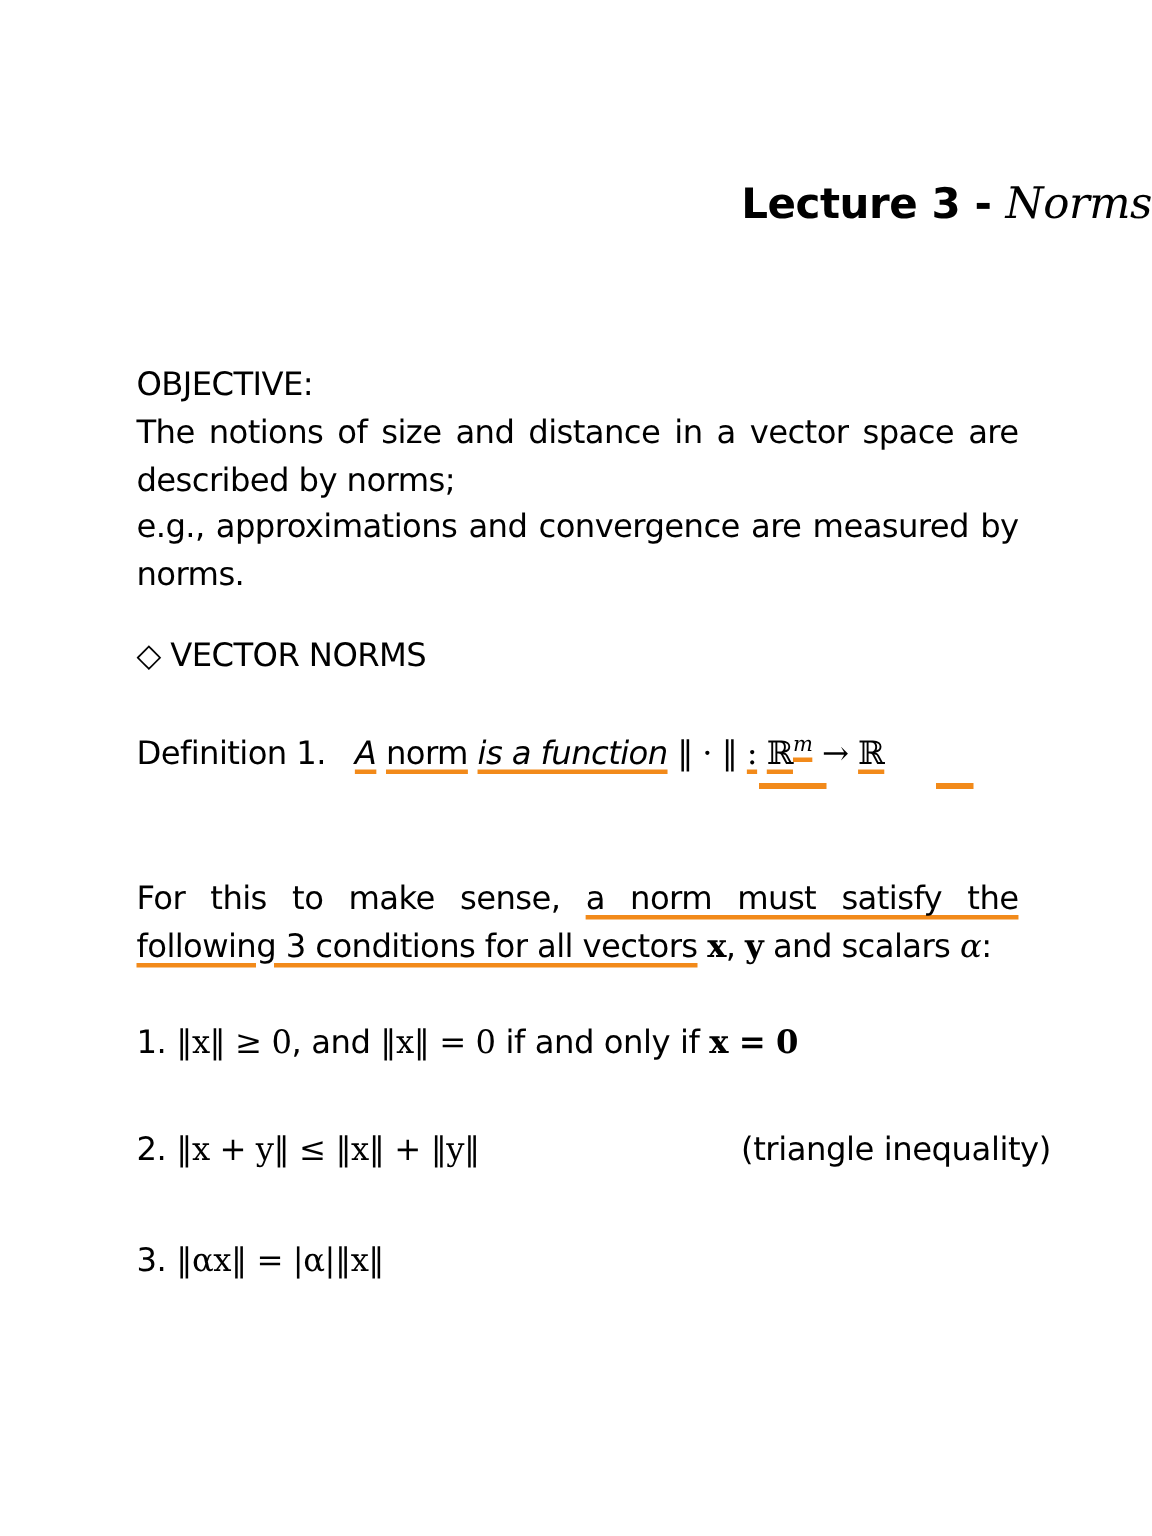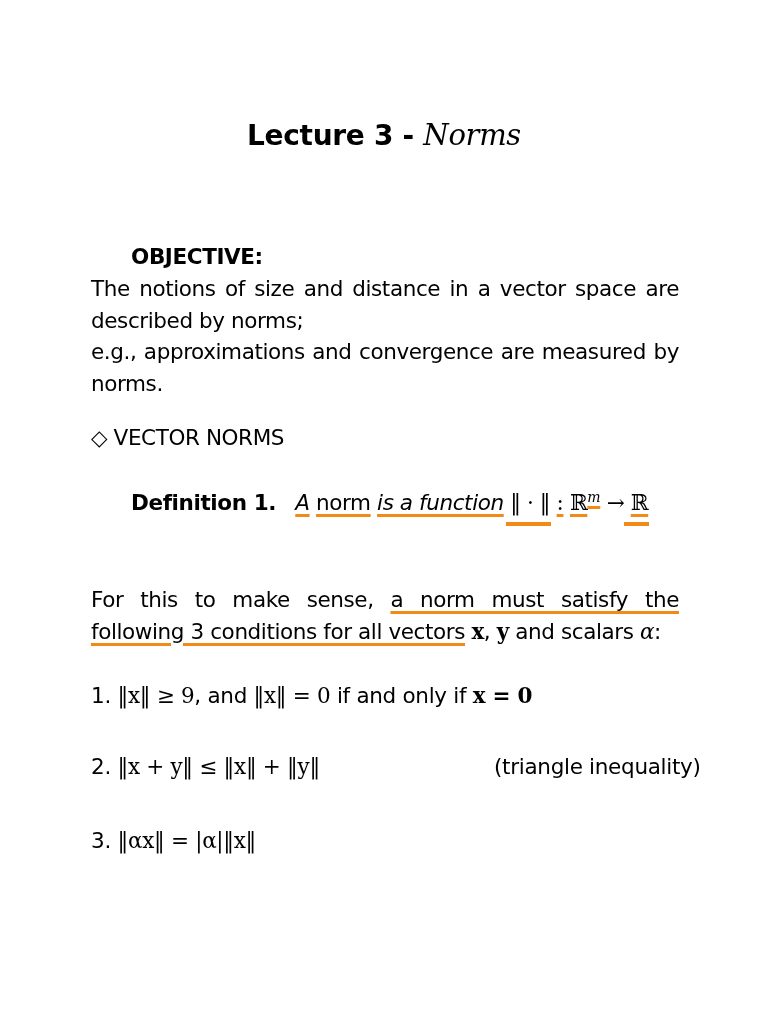--- a/index.html
+++ b/index.html
@@ -18,21 +18,21 @@
     .page {
       position: absolute;
       left: 0; top: 0;
       width: 768px; height: 1024px;
     }
     .title {
       position: absolute;
       top: 118px;
       left: 0;
       width: 768px;
-      text-align: center;
+      text-align: right;
       font-size: 28px;
       font-weight: bold;
       font-family: "DejaVu Sans", sans-serif;
       letter-spacing: -0.3px;
     }
     .title .ital {
       font-family: "DejaVu Serif", "Liberation Serif", serif;
       font-style: italic;
       font-weight: normal;
       font-size: 29px;
@@ -40,21 +40,21 @@
     .block {
       position: absolute;
       left: 91px;
       width: 588px;
       font-size: 21.5px;
       line-height: 31.5px;
       font-family: "DejaVu Sans", sans-serif;
       letter-spacing: -0.4px;
     }
     .justify { text-align: justify; text-align-last: left; }
-    .bold { font-weight: bold; margin-left: 40px; }
+    .bold { font-weight: normal; }
     .ital { font-style: italic; }
     .math {
       font-family: "DejaVu Serif", "Liberation Serif", serif;
     }
     .mbold {
       font-family: "DejaVu Serif", "Liberation Serif", serif;
       font-weight: bold;
     }
     .mital {
       font-family: "DejaVu Serif", "Liberation Serif", serif;
@@ -118,21 +118,21 @@
   <div class="orange-dash" style="left:506px; top:522px; width:45px;"></div>
   <div class="orange-dash" style="left:624px; top:522px; width:25px;"></div>
 
   <div class="block justify" style="top:584px;">
     <span>For this to make sense, </span><span class="ul">a norm must satisfy the following 3 conditions for all vectors</span>
     <span class="mbold">x</span><span>, </span><span class="mbold">y</span><span> and scalars </span><span class="mital">α</span><span>:</span>
   </div>
 
   <div class="cond" style="top:683px;">
     <span>1.</span>
-    <span class="math">‖x‖ ≥ 9</span><span>, and </span><span class="math">‖x‖ = 0</span><span> if and only if </span><span class="mbold">x = 0</span>
+    <span class="math">‖x‖ ≥ 0</span><span>, and </span><span class="math">‖x‖ = 0</span><span> if and only if </span><span class="mbold">x = 0</span>
   </div>
 
   <div class="cond" style="top:754px; width:600px;">
     <span>2.</span>
     <span class="math">‖x + y‖ ≤ ‖x‖ + ‖y‖</span>
     <span class="note">(triangle inequality)</span>
   </div>
 
   <div class="cond" style="top:828px;">
     <span>3.</span>

